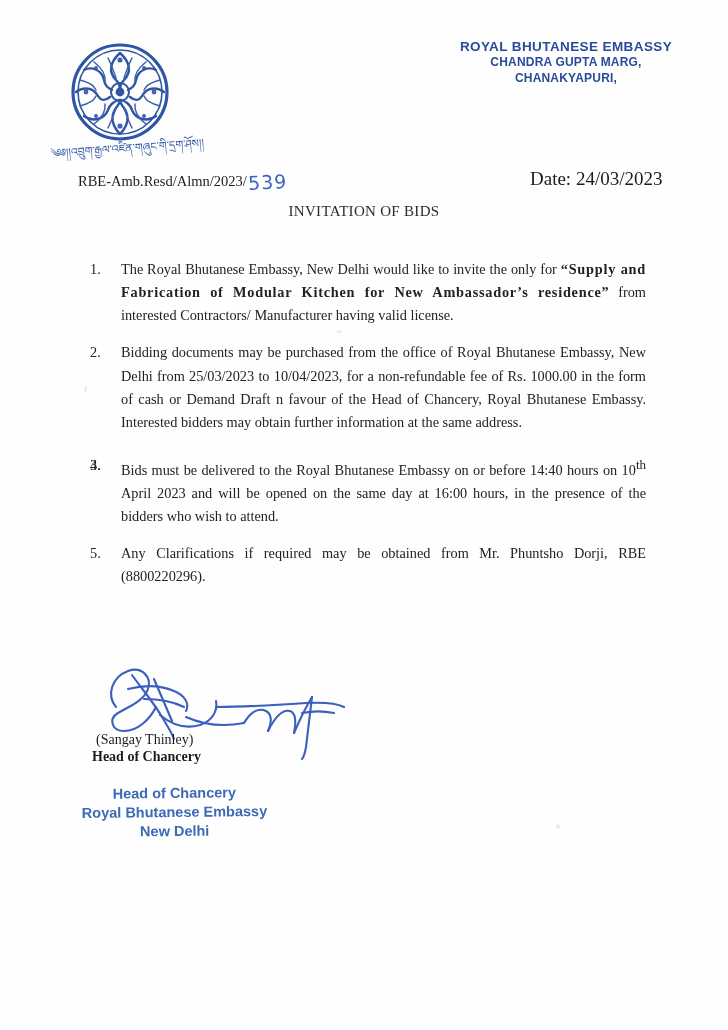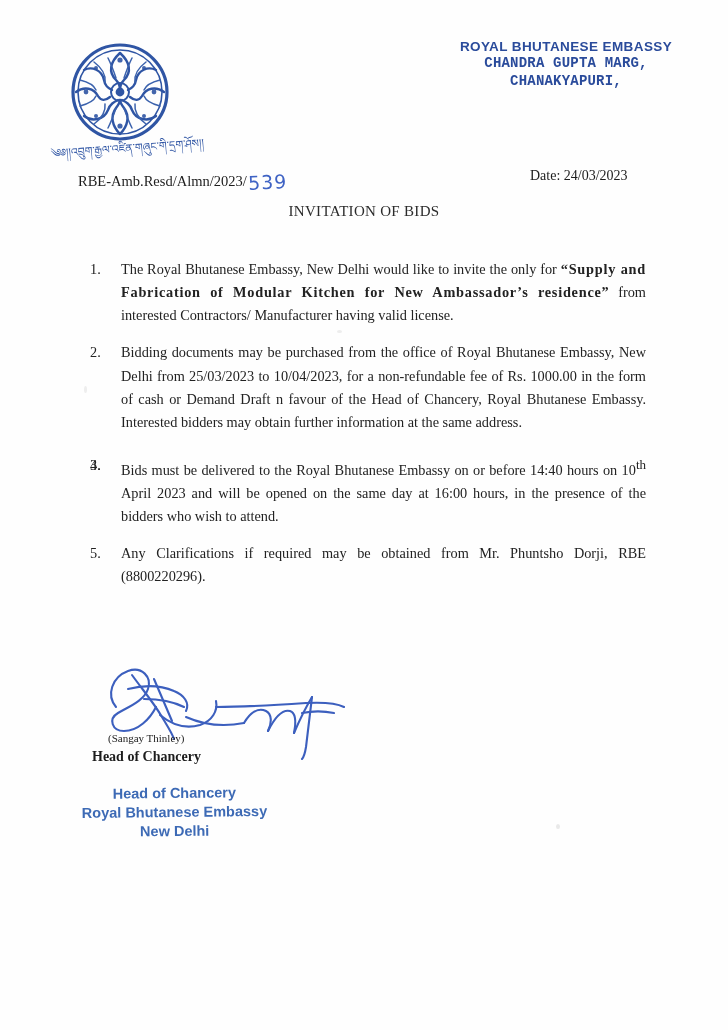--- a/index.html
+++ b/index.html
@@ -28,24 +28,23 @@
     color: #2a4b9b;
     font-family: "Liberation Sans", sans-serif;
     line-height: 1.28;
   }
   .lh-name {
     font-size: 13.5px;
     font-weight: bold;
     letter-spacing: 0.4px;
   }
   .lh-line {
-    font-size: 14px;
+    font-size: 12px;
     font-weight: bold;
     letter-spacing: 0.2px;
-    font-family: Liberation Mono, monospace;
   }
 
   
   .emblem {
     position: absolute;
     top: 40px;
     left: 50px;
     width: 150px;
     height: 125px;
   }
@@ -80,21 +79,21 @@
     position: relative;
     top: 3px;
     left: 1px;
     transform: rotate(-3deg);
     display: inline-block;
   }
   .dateline {
     position: absolute;
     top: 168px;
     left: 530px;
-    font-size: 14px;
+    font-size: 19px;
     color: #1c1c1c;
     white-space: nowrap;
   }
 
   
   .doc-title {
     position: absolute;
     top: 203px;
     left: 0;
     width: 728px;
@@ -149,22 +148,22 @@
   }
   .sig-ink {
     position: absolute;
     top: -5px;
     left: 10px;
     pointer-events: none;
   }
   .sig-name {
     position: absolute;
     top: 72px;
-    left: 20px;
-    font-size: 11px;
+    left: 8px;
+    font-size: 14px;
     color: #1c1c1c;
     white-space: nowrap;
   }
   .sig-role {
     position: absolute;
     top: 89px;
     left: 4px;
     font-size: 14px;
     font-weight: bold;
     color: #1c1c1c;

